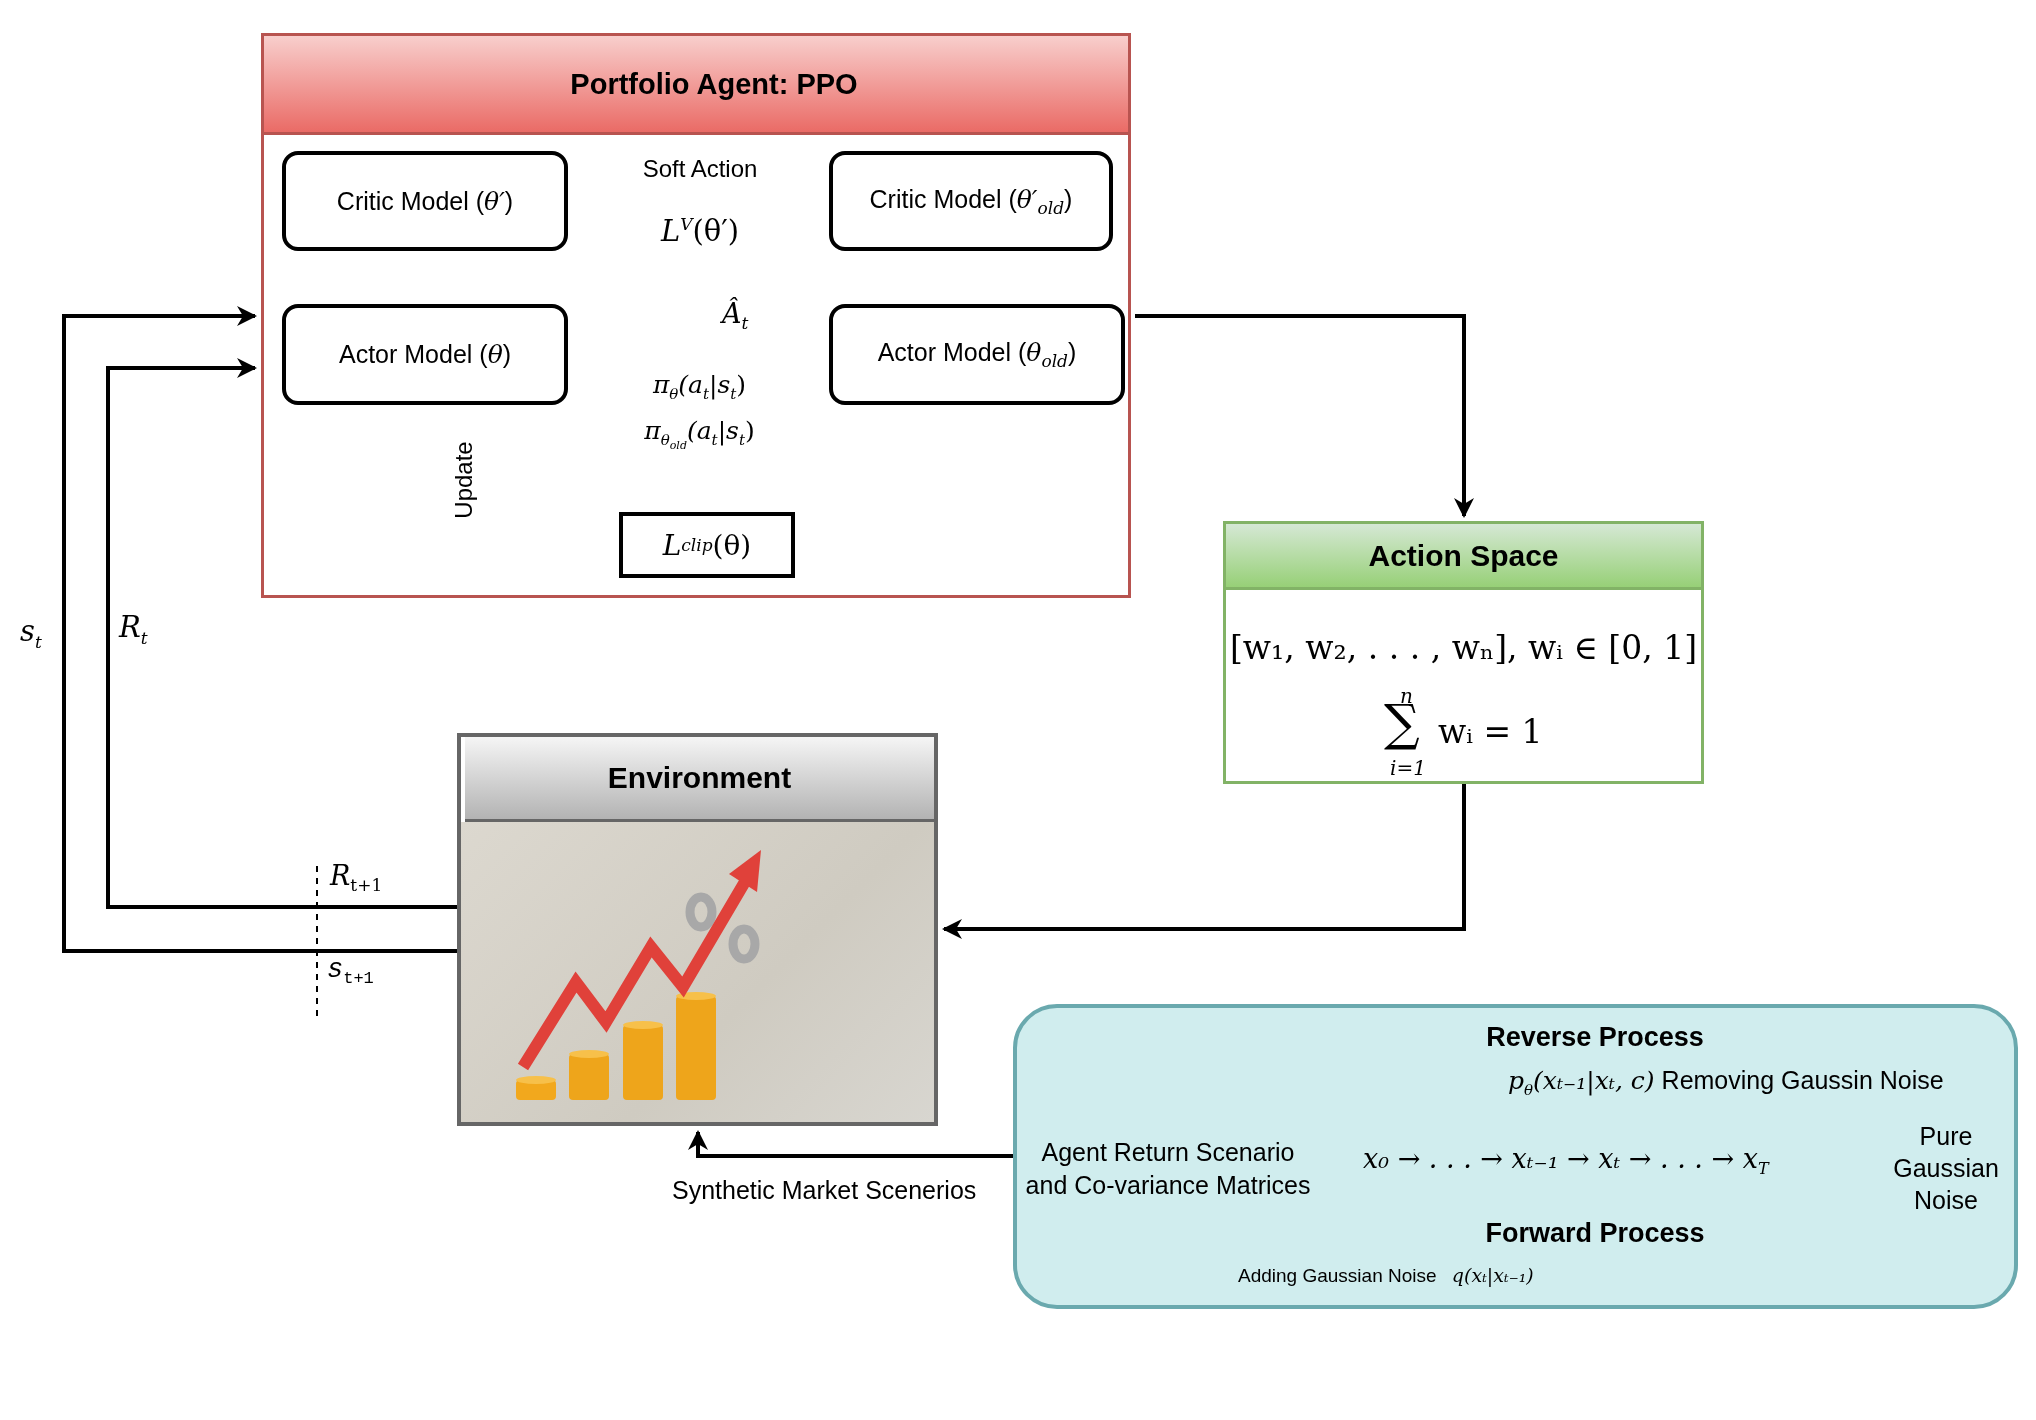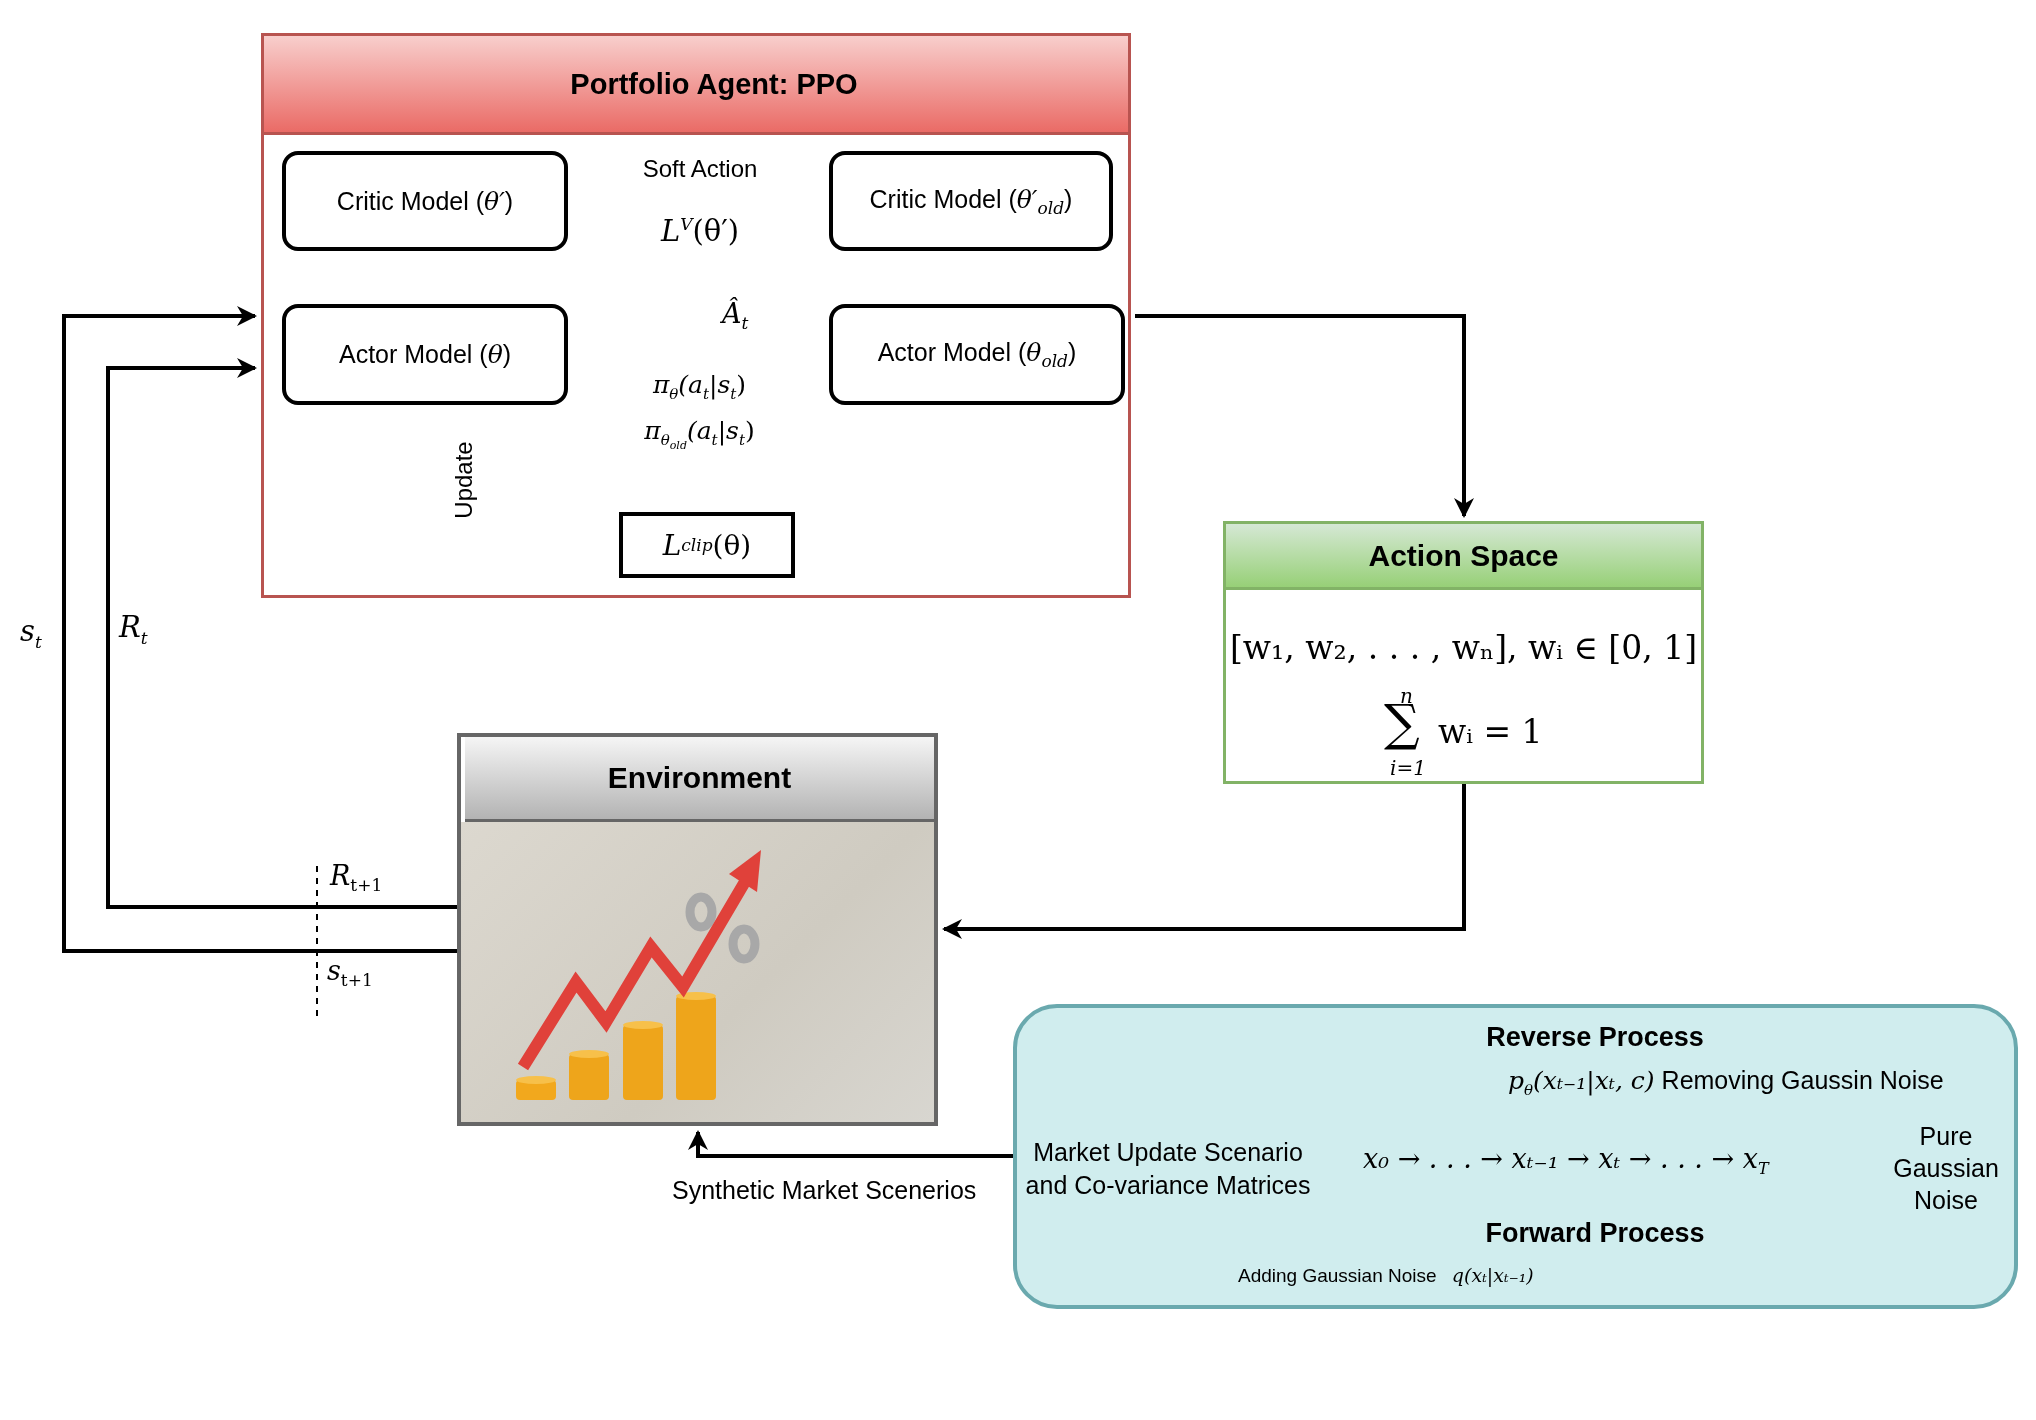--- a/index.html
+++ b/index.html
@@ -94,21 +94,21 @@
       <span>L</span>
       <sup style="font-size:17px">clip</sup>
       <span style="font-style:normal">(θ)</span>
     </div>
 
   <div class="abs txt" style="left:415px;top:465px;width:100px;height:30px;font-size:24px;transform:rotate(-90deg);transform-origin:center;text-align:center;">Update</div>
 
   <div class="abs math" style="left:20px;top:614px;font-size:29px;"><span>s</span><sub style="font-size:17px">t</sub></div>
   <div class="abs math" style="left:119px;top:610px;font-size:29px;"><span>R</span><sub style="font-size:17px">t</sub></div>
   <div class="abs math" style="left:330px;top:860px;font-size:27px;"><span>R</span><sub style="font-size:17px;font-style:normal">t+1</sub></div>
-  <div class="abs math" style="left:327px;top:955px;font-size:27px;"><span>s</span><sub style="font-size:17px;font-style:normal">t+1</sub></div>
+  <div class="abs math" style="left:327px;top:955px;font-size:27px;font-family:Liberation Mono, monospace;"><span>s</span><sub style="font-size:17px;font-style:normal">t+1</sub></div>
 
   <div id="action" class="abs">
     <div id="action-header" class="abs">Action Space</div>
     <div class="abs math center" style="left:0;right:0;top:104px;font-size:33px;font-style:normal;">[w₁, w₂, . . . , wₙ], wᵢ ∈ [0, 1]</div>
     <div class="abs" style="left:150px;top:160px;width:200px;height:100px;">
       <div class="abs math" style="left:24px;top:0;font-size:20px;">n</div>
       <div class="abs" style="left:8px;top:14px;font-family:'DejaVu Serif',serif;font-size:50px;line-height:50px;">∑</div>
       <div class="abs math" style="left:14px;top:72px;font-size:20px;">i=1</div>
       <div class="abs math" style="left:62px;top:28px;font-size:33px;font-style:normal;">wᵢ = 1</div>
     </div>
@@ -145,21 +145,21 @@
 
   <div class="abs txt" style="left:672px;top:1176px;font-size:25px;">Synthetic Market Scenerios</div>
 
   <div id="diff" class="abs"></div>
   <div class="abs txt bold center" style="left:1400px;top:1022px;width:390px;font-size:27px;">Reverse Process</div>
   <div class="abs" style="left:1508px;top:1066px;font-size:25px;white-space:nowrap;">
     <span class="math"><span>p</span><sub style="font-size:15px">θ</sub><span>(xₜ₋₁|xₜ, c)</span></span>
     <span class="txt">Removing Gaussin Noise</span>
   </div>
   <div class="abs txt center" style="left:1018px;top:1136px;width:300px;font-size:25px;line-height:33px;">
-    <div>Market Update Scenario</div>
+    <div>Agent Return Scenario</div>
     <div>and Co-variance Matrices</div>
   </div>
   <div class="abs math" style="left:1363px;top:1143px;font-size:27px;white-space:nowrap;"><span>x₀ → . . . → xₜ₋₁ → xₜ → . . . → x</span><sub style="font-size:16px">T</sub></div>
   <div class="abs txt center" style="left:1876px;top:1120px;width:140px;font-size:25px;line-height:32px;">
     <div>Pure</div>
     <div>Gaussian</div>
     <div>Noise</div>
   </div>
   <div class="abs txt bold center" style="left:1400px;top:1218px;width:390px;font-size:27px;">Forward Process</div>
   <div class="abs" style="left:1238px;top:1264px;font-size:19px;white-space:nowrap;">

